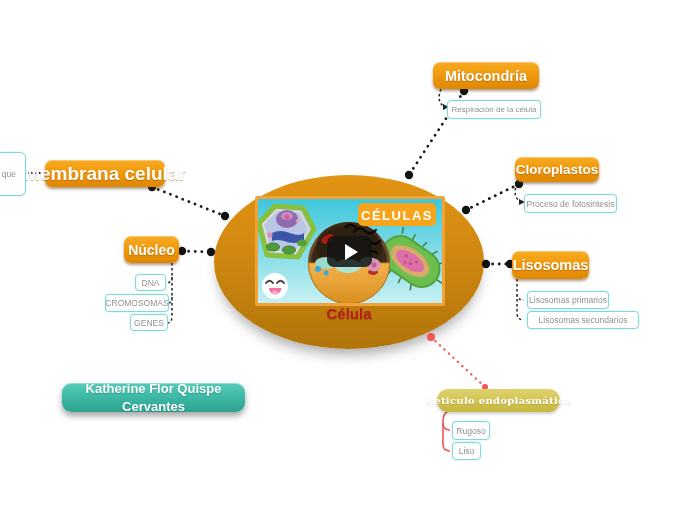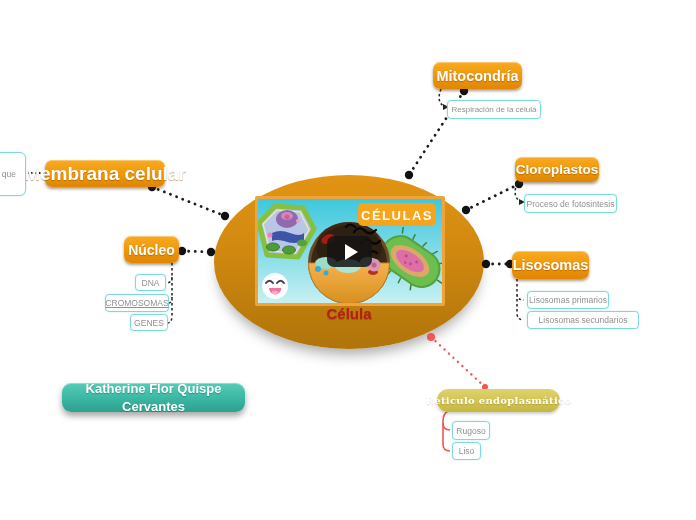--- a/index.html
+++ b/index.html
@@ -195,31 +195,31 @@
         <rect x="69" y="37" width="45" height="31" rx="7" fill="rgba(20,20,20,0.85)"></rect>
         <polygon points="87,45 87,61 100,53" fill="#ffffff"></polygon>
       </g>
     </svg>
   </div>
 
   <div class="central-title">Célula</div>
 
   <div class="topic" style="left:45px;top:160px;width:120px;height:27px;font-size:19px;">Membrana celular</div>
   <div class="topic" style="left:124px;top:236px;width:55px;height:27px;font-size:14px;">Núcleo</div>
-  <div class="topic" style="left:433px;top:62px;width:89px;height:27px;font-size:14.5px;">Mitocondría</div>
+  <div class="topic" style="left:433px;top:62px;width:106px;height:27px;font-size:14.5px;">Mitocondría</div>
   <div class="topic" style="left:515px;top:157px;width:84px;height:25px;font-size:13.5px;">Cloroplastos</div>
   <div class="topic" style="left:512px;top:251px;width:77px;height:28px;font-size:14.5px;">Lisosomas</div>
 
   <div class="leaf" style="left:-62px;top:152px;width:88px;height:44px;border-radius:6px;justify-content:flex-end;padding-right:9px;">que</div>
   <div class="leaf" style="left:447px;top:100px;width:94px;height:19px;font-size:8px;">Respiración de la célula</div>
   <div class="leaf" style="left:527px;top:291px;width:82px;height:18px;">Lisosomas primarios</div>
   <div class="leaf" style="left:524px;top:194px;width:93px;height:19px;">Proceso de fotosintesis</div>
   <div class="leaf" style="left:527px;top:311px;width:112px;height:18px;">Lisosomas secundarios</div>
   <div class="leaf" style="left:135px;top:274px;width:31px;height:17px;">DNA</div>
-  <div class="leaf" style="left:105px;top:294px;width:64px;height:18px;text-decoration:underline;">CROMOSOMAS</div>
+  <div class="leaf" style="left:105px;top:294px;width:64px;height:18px;">CROMOSOMAS</div>
   <div class="leaf" style="left:130px;top:314px;width:38px;height:17px;">GENES</div>
   <div class="leaf" style="left:452px;top:421px;width:38px;height:19px;">Rugoso</div>
   <div class="leaf" style="left:452px;top:442px;width:29px;height:18px;">Liso</div>
 
   <div class="reticulo">Reticulo endoplasmático</div>
 
   <div class="author">Katherine Flor Quispe Cervantes</div>
 
 </div>
 

